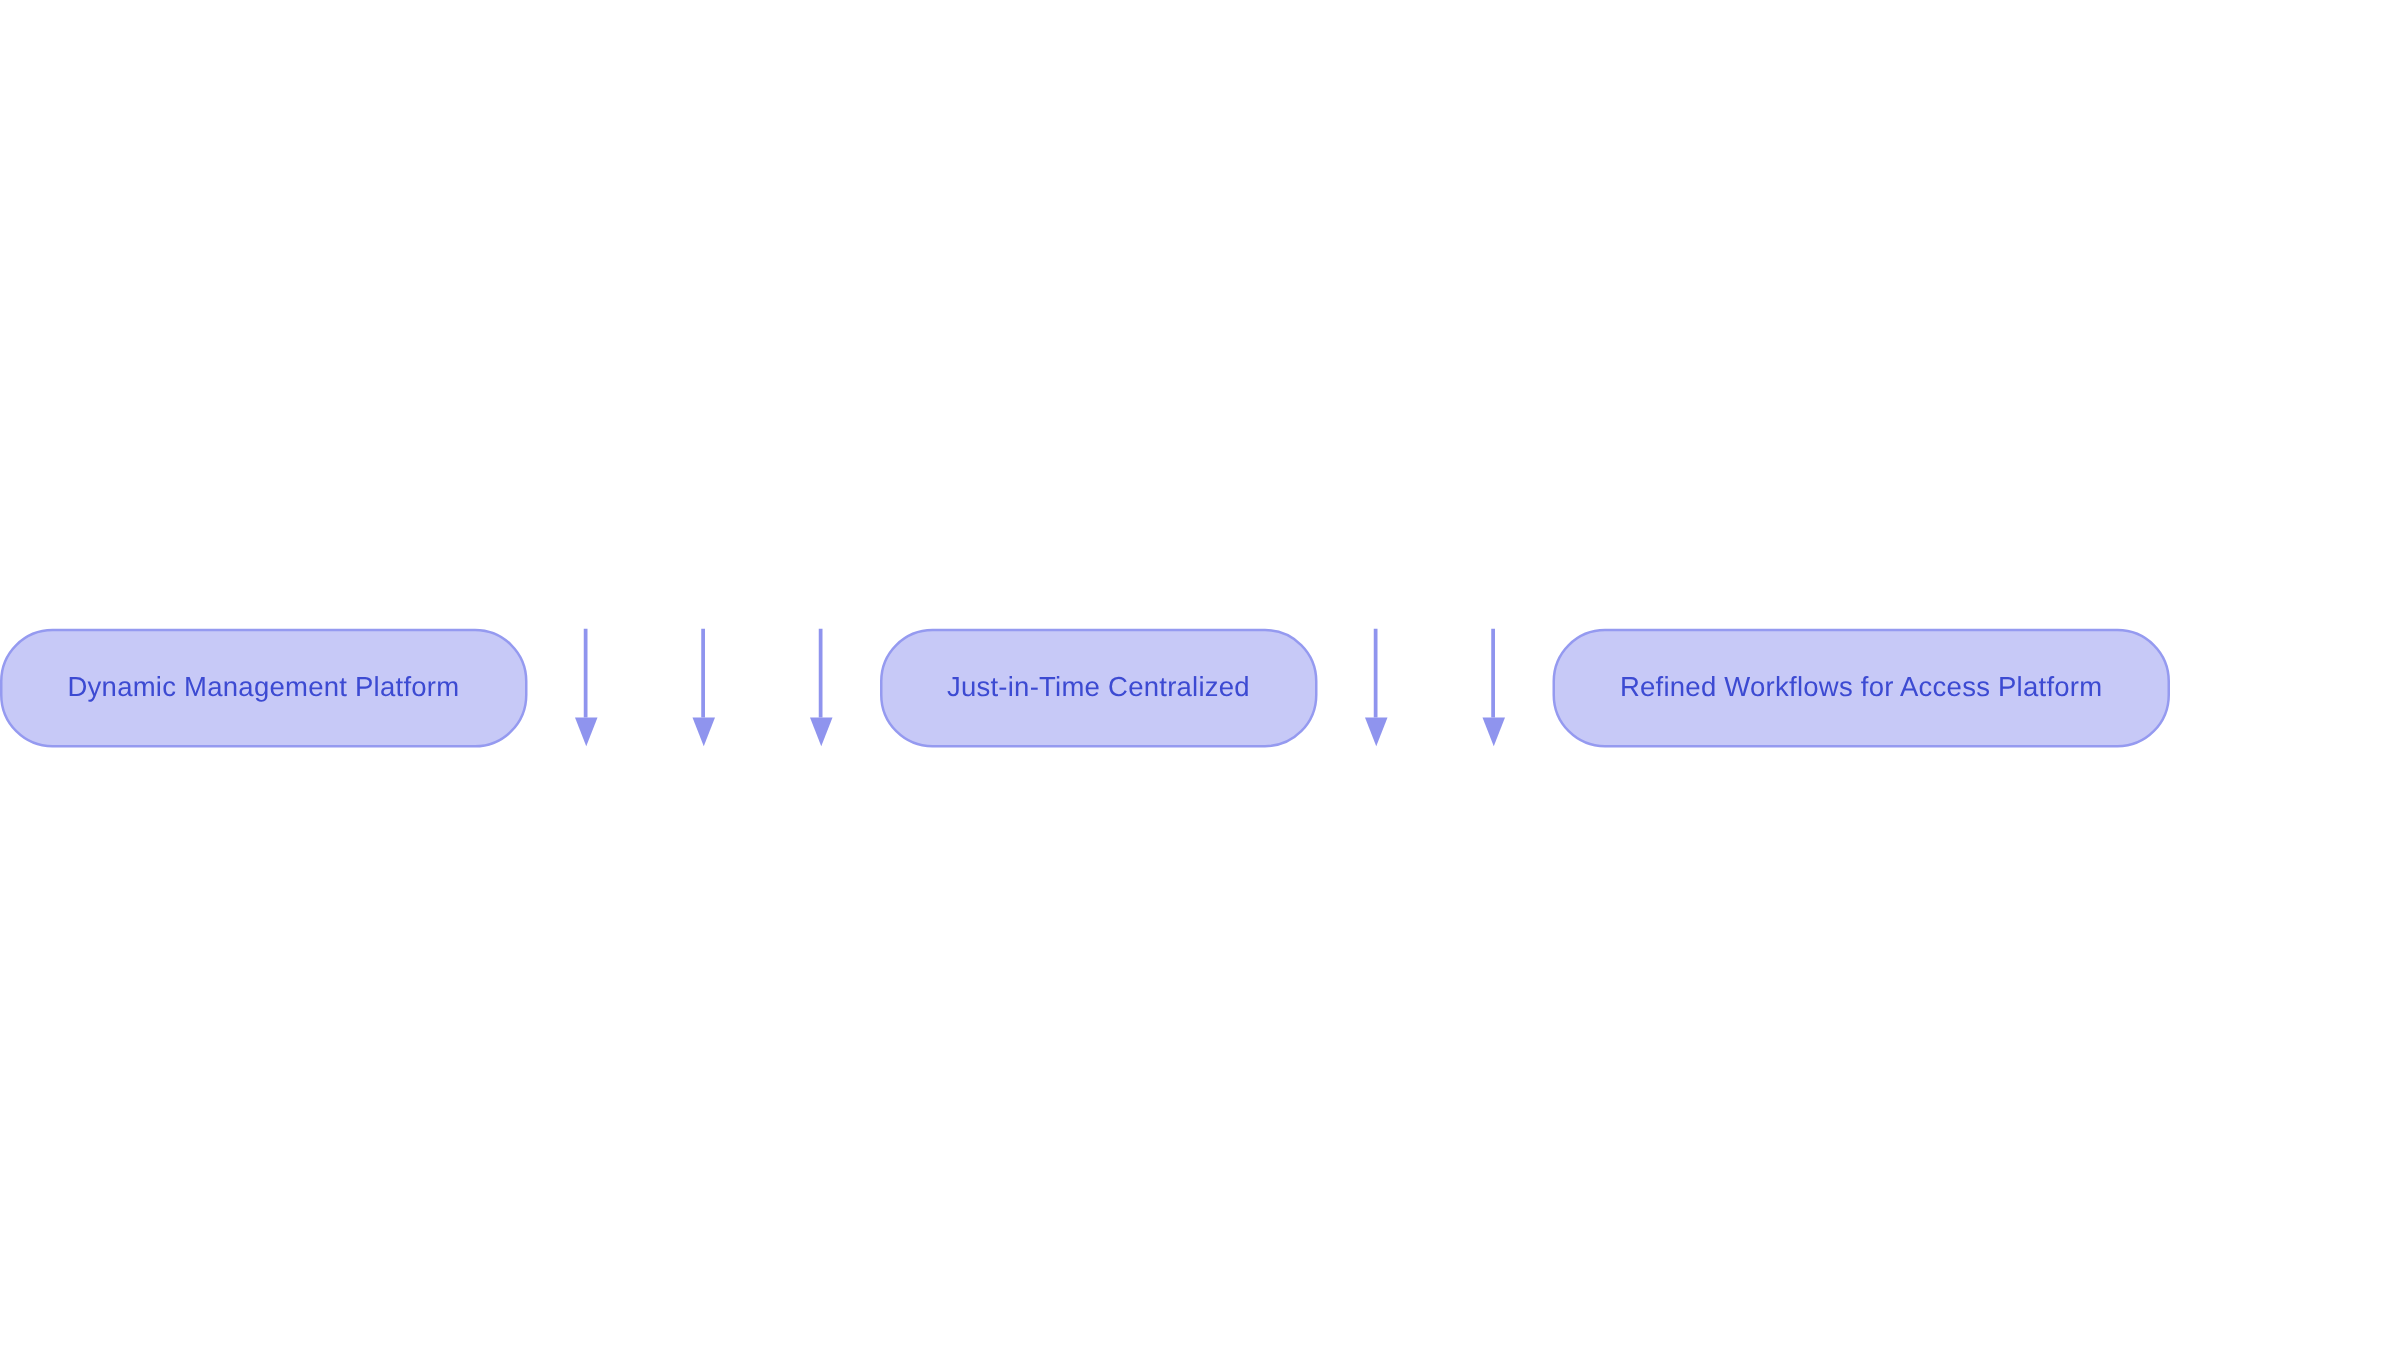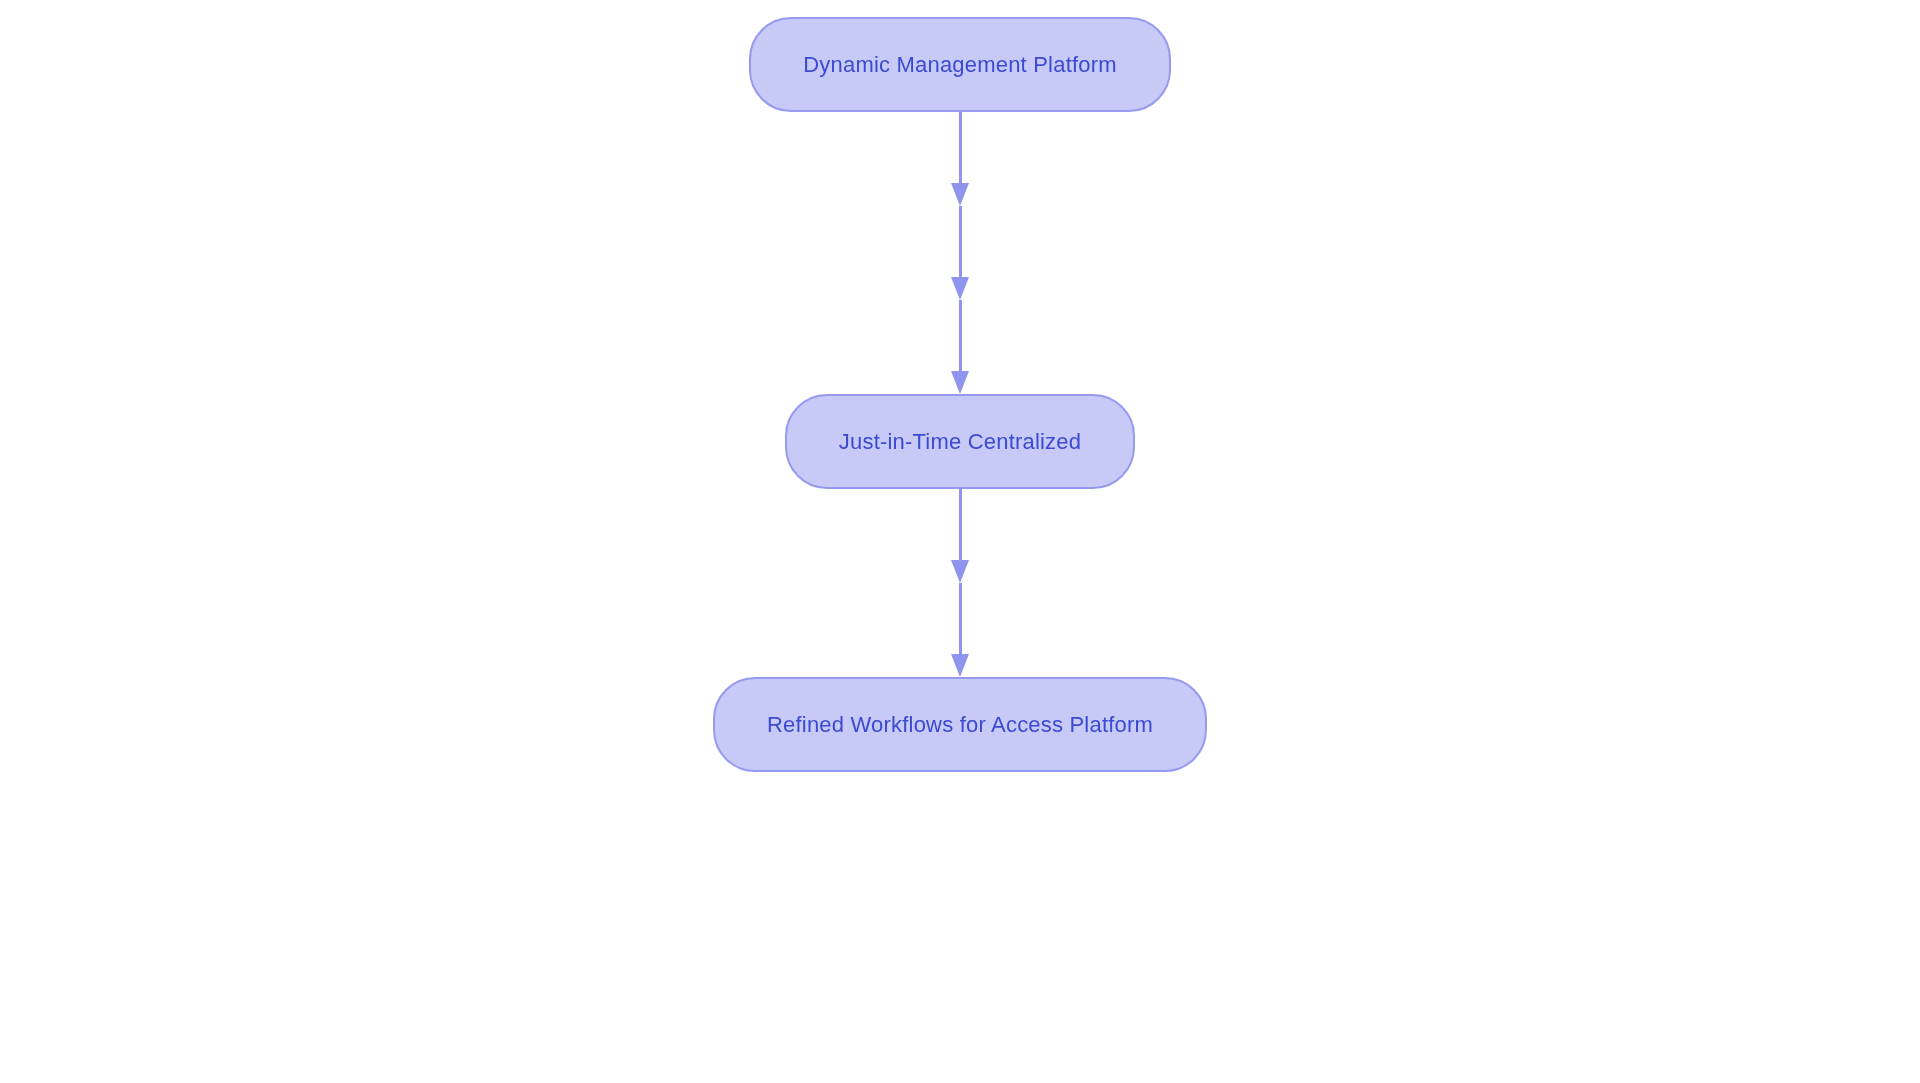--- a/index.html
+++ b/index.html
@@ -13,21 +13,20 @@
   html, body {
     background: var(--background);
     font-family: "Liberation Sans", sans-serif;
   }
   .canvas {
     position: relative;
     width: 1920px;
     height: 1083px;
     background: var(--background);
     display: flex;
-    flex-direction: column;
     align-items: center;
     padding-top: 17px;
     overflow: hidden;
   }
   .node {
     height: 95px;
     flex: 0 0 95px;
     display: flex;
     align-items: center;
     justify-content: center;

